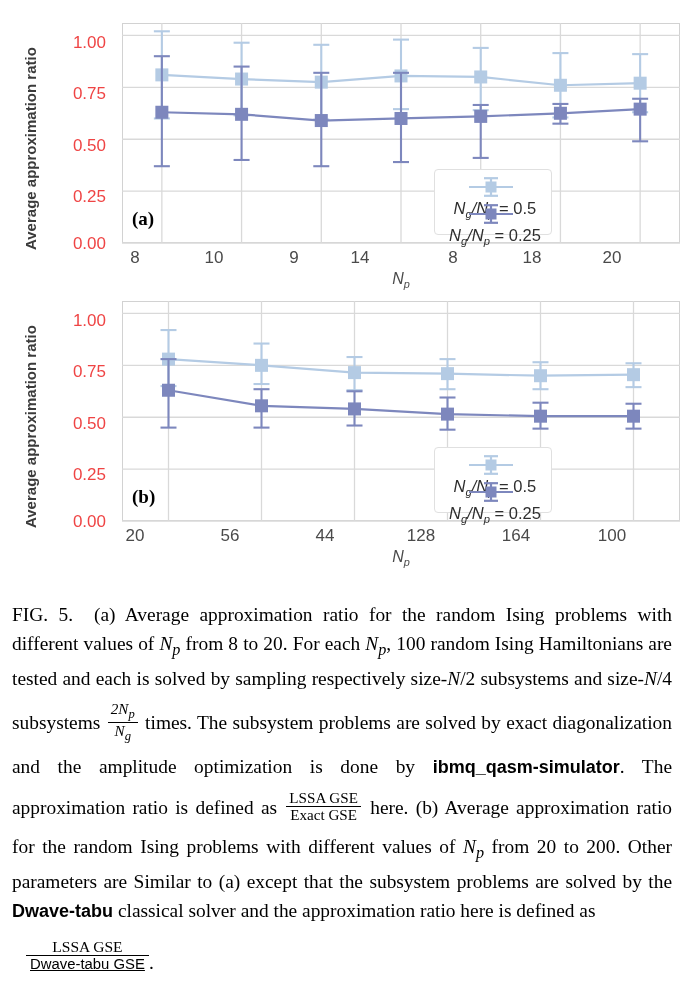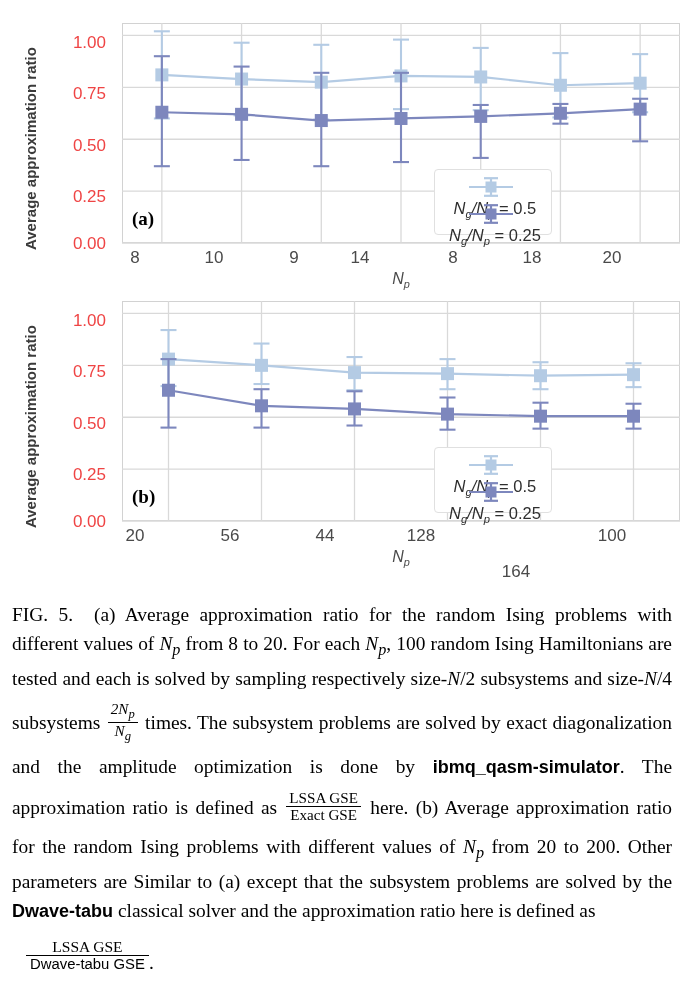--- a/index.html
+++ b/index.html
@@ -173,21 +173,21 @@
     text-align: center;
     line-height: 1.12;
     font-size: 0.8em;
     margin-left: 14px;
   }
   .frac-tail .num {
     display: block;
     border-bottom: 1px solid #000;
     padding: 0 4px;
   }
-  .frac-tail .den { display: block; padding: 0 4px; }
+  .frac-tail .den { display: block; padding: 0 4px; text-decoration: underline; }
   .frac-tail .sansin {
     font-family: "Liberation Sans", sans-serif;
     font-size: 0.96em;
   }
   #caption-tail {
     position: absolute;
     left: 12px;
     top: 938px;
     width: 300px;
     font-family: "Liberation Serif", serif;
@@ -411,21 +411,21 @@
           </g>
       </svg>
     </div>
 
     <div class="panel-tag" style="left:132px; top:200px;">(b)</div>
 
     <div class="tick-x" style="left:105px; top:240px;">20</div>
     <div class="tick-x" style="left:200px; top:240px;">56</div>
     <div class="tick-x" style="left:295px; top:240px;">44</div>
     <div class="tick-x" style="left:391px; top:240px;">128</div>
-    <div class="tick-x" style="left:486px; top:240px;margin-top:36px;">164</div>
+    <div class="tick-x" style="left:486px; top:240px;">164</div>
     <div class="tick-x" style="left:582px; top:240px;">100</div>
 
     <div class="xlabel" style="left:351px; top:262px;">
       <span>N</span><sub>p</sub>
     </div>
 
     <div class="legend" style="left:434px; top:161px;">
       <div class="legend-row">
         <span class="legend-key">
           <svg width="46" height="24" viewBox="0 0 46 24">

